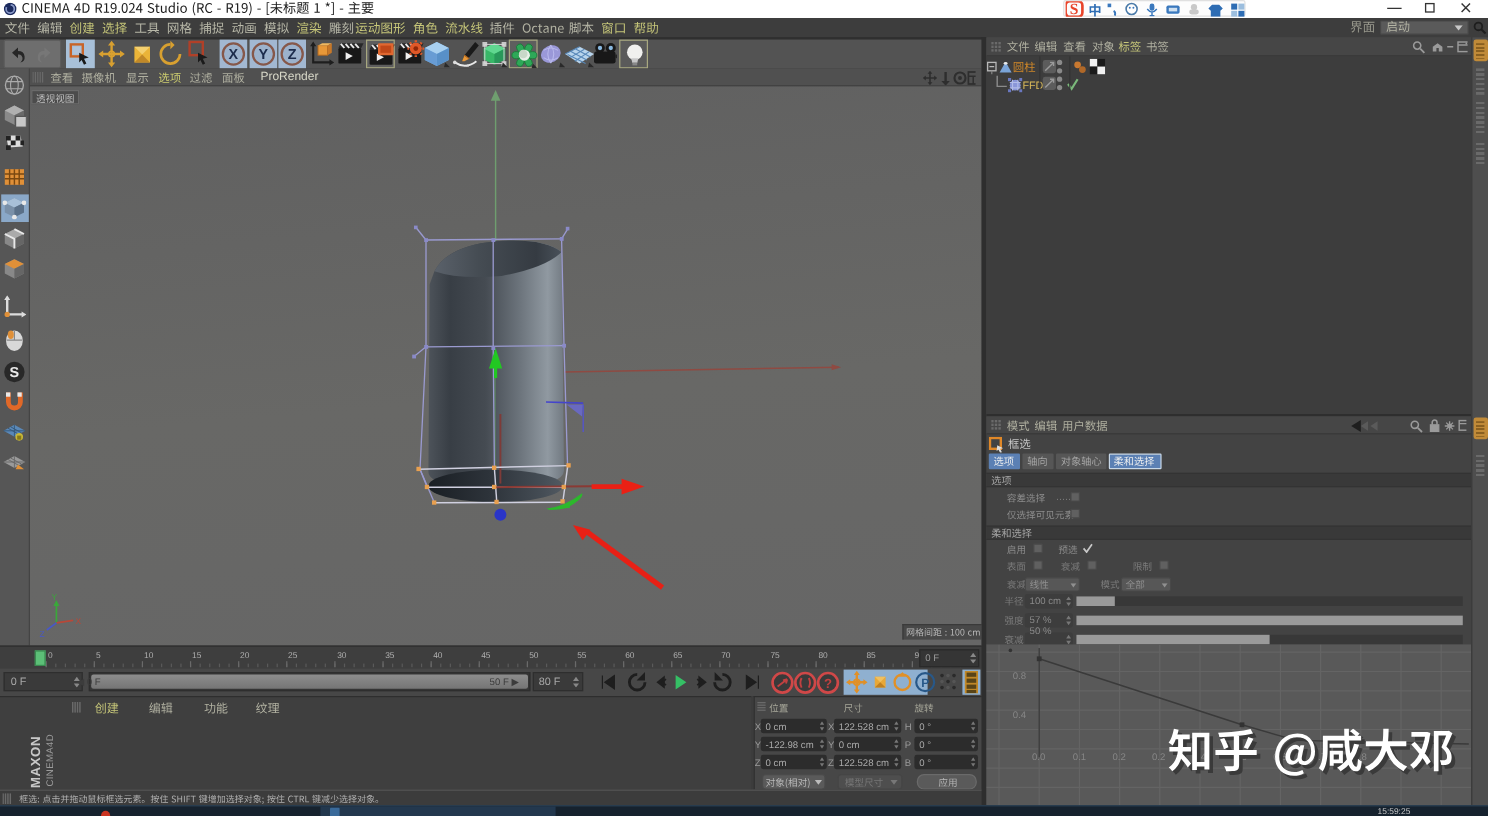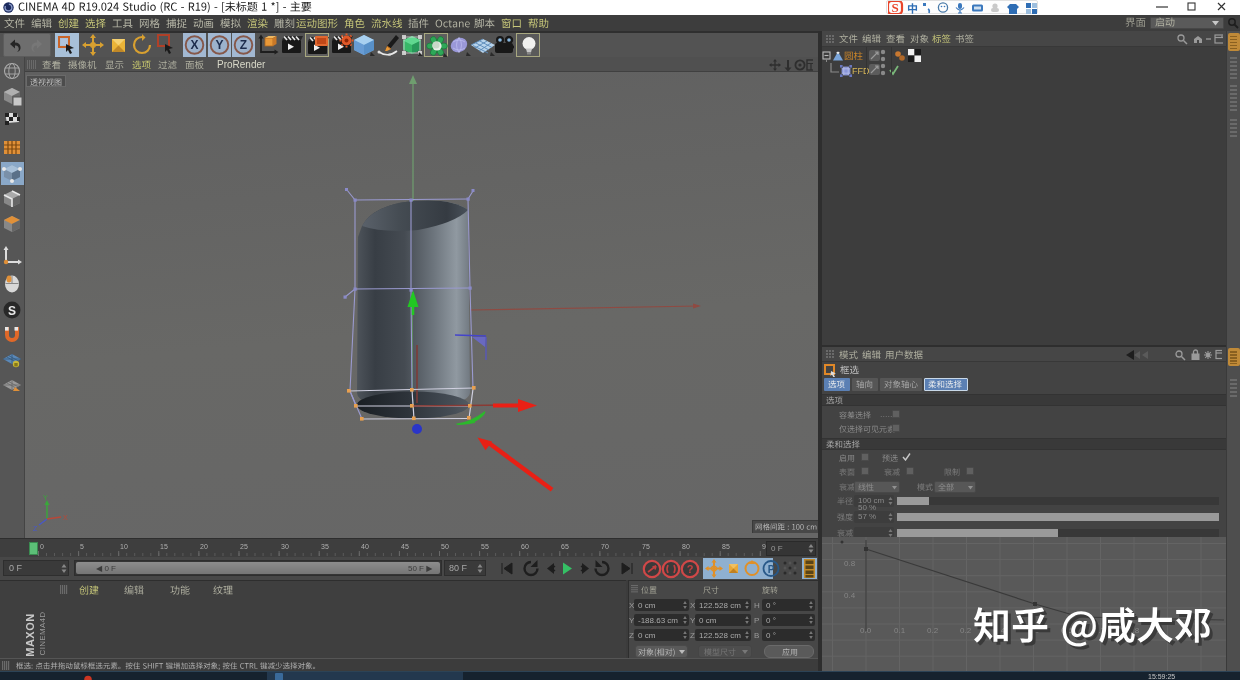--- a/index.html
+++ b/index.html
@@ -799,21 +799,21 @@
   </div>
 <div class="abs" style="left:0;top:557px;width:818px;height:23px;background:#474747">
     <div class="abs" style="left:3px;top:3px;width:66px;height:16px;background:#3a3a3a;border:1px solid #2e2e2e"></div>
     <div class="t" style="left:9px;top:6px;font-size:9px;color:#a8a8a8">0 F</div>
     <svg class="abs" style="left:61px;top:7px" width="6" height="9" fill="#888">
       <path d="M3 0l2.5 3.5h-5z"></path>
       <path d="M3 9l2.5-3.5h-5z"></path>
     </svg>
     <div class="abs" style="left:74px;top:3px;width:368px;height:16px;background:#353535;border:1px solid #2e2e2e"></div>
     <div class="abs" style="left:76px;top:5px;width:364px;height:12px;background:linear-gradient(#8d8d8d,#757575);border-radius:2px"></div>
-    <div class="t" style="left:96px;top:7px;font-size:8px;color:#3c3c3c">◀ 0 F</div>
+    <div class="t" style="left:64px;top:7px;font-size:8px;color:#3c3c3c">◀ 0 F</div>
     <div class="t" style="left:408px;top:7px;font-size:8px;color:#3c3c3c">50 F ▶</div>
     <div class="abs" style="left:444px;top:3px;width:42px;height:16px;background:#3a3a3a;border:1px solid #2e2e2e"></div>
     <div class="t" style="left:449px;top:6px;font-size:9px;color:#a8a8a8">80 F</div>
     <svg class="abs" style="left:477px;top:7px" width="6" height="9" fill="#888">
       <path d="M3 0l2.5 3.5h-5z"></path>
       <path d="M3 9l2.5-3.5h-5z"></path>
     </svg>
     <svg class="abs" style="left:497px;top:1px" width="20" height="21">
       <path d="M5 5v11M15 5l-8 5.5 8 5.5z" fill="#1e1e1e" stroke="#1e1e1e" stroke-width="1"></path>
     </svg>
@@ -969,21 +969,21 @@
     </svg>
     <div class="t" style="left:125px;top:20px;font-size:8px;color:#9a9a9a">H</div>
     <div class="abs" style="left:133px;top:18px;width:53px;height:12px;background:#2c2c2c;border-radius:2px"></div>
     <div class="t" style="left:137px;top:20px;font-size:8px;color:#aaa">0 °</div>
     <svg class="abs" style="left:180px;top:20px" width="4" height="8" fill="#777">
       <path d="M2 0l1.8 3h-3.6z"></path>
       <path d="M2 8l1.8-3h-3.6z"></path>
     </svg>
     <div class="t" style="left:0px;top:35px;font-size:8px;color:#9a9a9a">Y</div>
     <div class="abs" style="left:5px;top:33px;width:55px;height:12px;background:#2c2c2c;border-radius:2px"></div>
-    <div class="t" style="left:9px;top:35px;font-size:8px;color:#aaa">-188.63 cm</div>
+    <div class="t" style="left:9px;top:35px;font-size:8px;color:#aaa">-122.98 cm</div>
     <svg class="abs" style="left:54px;top:35px" width="4" height="8" fill="#777">
       <path d="M2 0l1.8 3h-3.6z"></path>
       <path d="M2 8l1.8-3h-3.6z"></path>
     </svg>
     <div class="t" style="left:61px;top:35px;font-size:8px;color:#9a9a9a">Y</div>
     <div class="abs" style="left:66px;top:33px;width:56px;height:12px;background:#2c2c2c;border-radius:2px"></div>
     <div class="t" style="left:70px;top:35px;font-size:8px;color:#aaa">0 cm</div>
     <svg class="abs" style="left:116px;top:35px" width="4" height="8" fill="#777">
       <path d="M2 0l1.8 3h-3.6z"></path>
       <path d="M2 8l1.8-3h-3.6z"></path>
@@ -1458,21 +1458,21 @@
     </svg>
     <div class="abs" style="left:75px;top:482px;width:322px;height:8px;background:#383838"></div>
     <div class="abs" style="left:75px;top:482px;width:322px;height:8px;background:#9a9a9a"></div>
     <svg style="position:absolute;left:15.0px;top:498.0px;overflow:visible;" width="16" height="9">
       <g fill="#7c7c7c" transform="translate(0,7.04) scale(0.0080,-0.0080)">
         <use href="#g400_8870" x="0"></use>
         <use href="#g400_51cf" x="1000"></use>
       </g>
     </svg>
     <div class="abs" style="left:32px;top:496px;width:40px;height:12px;background:#3d3d3d;border-radius:2px"></div>
-    <div class="t" style="left:36px;top:472px;font-size:8px;color:#8a8a8a">50 %</div>
+    <div class="t" style="left:36px;top:490px;font-size:8px;color:#8a8a8a">50 %</div>
     <svg class="abs" style="left:66px;top:498px" width="5" height="8" fill="#777">
       <path d="M2.5 0l2 3h-4z"></path>
       <path d="M2.5 8l2-3h-4z"></path>
     </svg>
     <div class="abs" style="left:75px;top:498px;width:322px;height:8px;background:#383838"></div>
     <div class="abs" style="left:75px;top:498px;width:161px;height:8px;background:#9a9a9a"></div>
     <div class="abs" style="left:0;top:506px;width:404px;height:134px;background:#595959"></div>
     <svg class="abs" style="left:0;top:506px" width="404" height="134">
       <line x1="10.5" y1="0" x2="10.5" y2="134" stroke="#646464" stroke-width="1"></line>
       <line x1="44.0" y1="0" x2="44.0" y2="134" stroke="#646464" stroke-width="1"></line>

